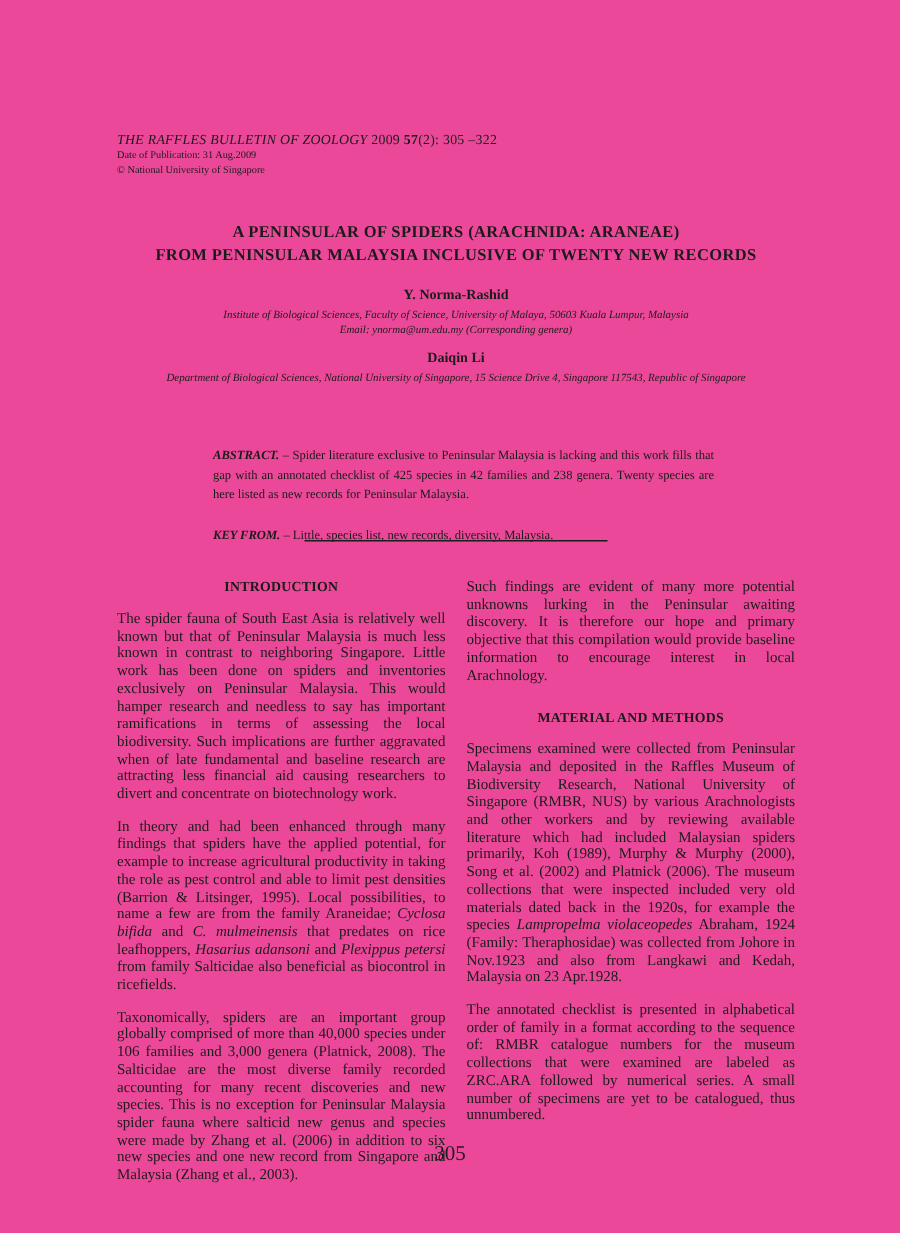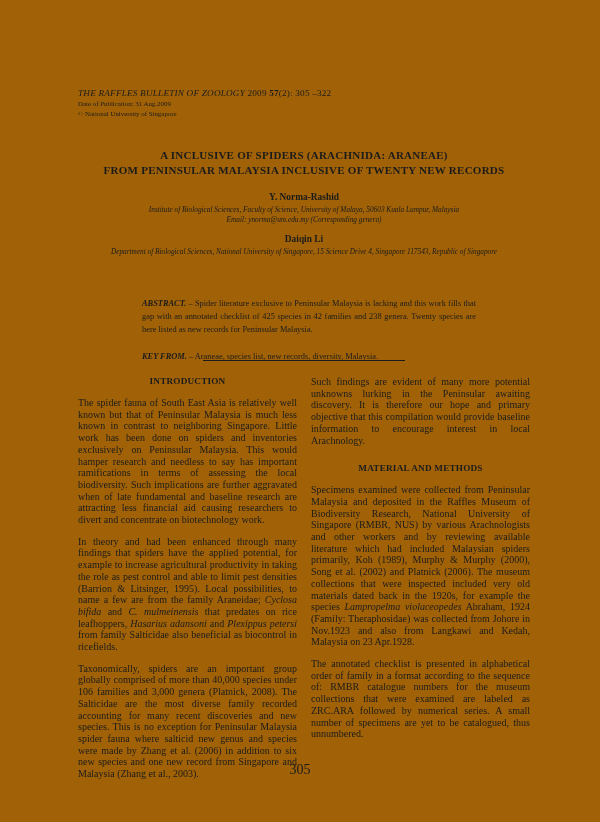--- a/index.html
+++ b/index.html
@@ -1,20 +1,20 @@
 <!DOCTYPE html>
 <html><head>
 <meta charset="utf-8">
 <style>
   html, body { margin: 0; padding: 0; background: #ffffff; }
   .page {
     position: relative;
     width: 600px;
     height: 822px;
-    background: #a16207;
+    background: #ec4899;
     font-family: "Liberation Serif", "DejaVu Serif", serif;
     color: #1b1b1b;
     overflow: hidden;
   }
   .content { position: absolute; left: 78px; top: 88px; width: 452px; }
 
   
   .journal-header { position: absolute; top: 0; left: 0; width: 452px; }
   .citation { font-size: 9.2px; line-height: 11px; letter-spacing: 0.2px; }
   .meta-line { font-size: 6.9px; line-height: 8.6px; margin-top: 1px; }
@@ -46,21 +46,21 @@
   .abstract-par { margin: 14px; font-size: 8.4px; line-height: 13px; text-align: justify; }
   .keywords-par { margin-top: 12px; }
 
   
   .divider {
     position: absolute; top: 272px; left: 125px; width: 202px;
     height: 0; border: 0; border-top: 1.8px solid #1b1b1b; margin: 0;
   }
 
   
-  .columns { position: absolute; top: 288px; left: 0; width: 452px; display: flex; gap: 14px; }
+  .columns { position: absolute; top: 298px; left: 0; width: 452px; display: flex; gap: 14px; }
   .col { width: 219px; }
   .section-heading {
     font-size: 9.2px; font-weight: 700; text-align: center;
     margin: 0 0 11px 0; letter-spacing: 0.2px;
   }
   .methods-heading { margin-top: 17px; }
   .body-par { font-size: 10px; line-height: 11.7px; text-align: justify; margin: 0 0 10px 0; }
 
   
   .page-number {
@@ -74,38 +74,38 @@
 <div class="page">
   <div class="content">
 
     <div class="journal-header">
       <div class="citation"><span class="seg-i">THE RAFFLES BULLETIN OF ZOOLOGY</span><span> 2009 </span><span class="seg-b">57</span><span>(2): 305 –322</span></div>
       <div class="meta-line">Date of Publication: 31 Aug.2009</div>
       <div class="meta-line">© National University of Singapore</div>
     </div>
 
     <h1 class="article-title">
-      <span class="title-line">A INCLUSIVE OF SPIDERS (ARACHNIDA: ARANEAE)</span>
+      <span class="title-line">A PENINSULAR OF SPIDERS (ARACHNIDA: ARANEAE)</span>
       <span class="title-line">FROM PENINSULAR MALAYSIA INCLUSIVE OF TWENTY NEW RECORDS</span>
     </h1>
 
     <div class="author-block author-block-1">
       <div class="author-name">Y. Norma-Rashid</div>
       <div class="author-affiliation">Institute of Biological Sciences, Faculty of Science, University of Malaya, 50603 Kuala Lumpur, Malaysia</div>
       <div class="author-email">Email: ynorma@um.edu.my (Corresponding genera)</div>
     </div>
 
     <div class="author-block author-block-2">
       <div class="author-name">Daiqin Li</div>
       <div class="author-affiliation">Department of Biological Sciences, National University of Singapore, 15 Science Drive 4, Singapore 117543, Republic of Singapore</div>
     </div>
 
     <div class="abstract-block">
       <p class="abstract-par"><span class="seg-bi">ABSTRACT.</span><span> – Spider literature exclusive to Peninsular Malaysia is lacking and this work fills that gap with an annotated checklist of 425 species in 42 families and 238 genera. Twenty species are here listed as new records for Peninsular Malaysia.</span></p>
-      <p class="abstract-par keywords-par"><span class="seg-bi">KEY FROM.</span><span> – Araneae, species list, new records, diversity, Malaysia.</span></p>
+      <p class="abstract-par keywords-par"><span class="seg-bi">KEY FROM.</span><span> – Little, species list, new records, diversity, Malaysia.</span></p>
     </div>
 
     <hr class="divider">
 
     <div class="columns">
       <div class="col">
         <h2 class="section-heading">INTRODUCTION</h2>
         <p class="body-par"><span>The spider fauna of South East Asia is relatively well known but that of Peninsular Malaysia is much less known in contrast to neighboring Singapore. Little work has been done on spiders and inventories exclusively on Peninsular Malaysia. This would hamper research and needless to say has important ramifications in terms of assessing the local biodiversity. Such implications are further aggravated when of late fundamental and baseline research are attracting less financial aid causing researchers to divert and concentrate on biotechnology work.</span></p>
         <p class="body-par"><span>In theory and had been enhanced through many findings that spiders have the applied potential, for example to increase agricultural productivity in taking the role as pest control and able to limit pest densities (Barrion &amp; Litsinger, 1995). Local possibilities, to name a few are from the family Araneidae; </span><span class="seg-i">Cyclosa bifida</span><span> and </span><span class="seg-i">C. mulmeinensis</span><span> that predates on rice leafhoppers, </span><span class="seg-i">Hasarius adansoni</span><span> and </span><span class="seg-i">Plexippus petersi</span><span> from family Salticidae also beneficial as biocontrol in ricefields.</span></p>
         <p class="body-par"><span>Taxonomically, spiders are an important group globally comprised of more than 40,000 species under 106 families and 3,000 genera (Platnick, 2008). The Salticidae are the most diverse family recorded accounting for many recent discoveries and new species. This is no exception for Peninsular Malaysia spider fauna where salticid new genus and species were made by Zhang et al. (2006) in addition to six new species and one new record from Singapore and Malaysia (Zhang et al., 2003).</span></p>

